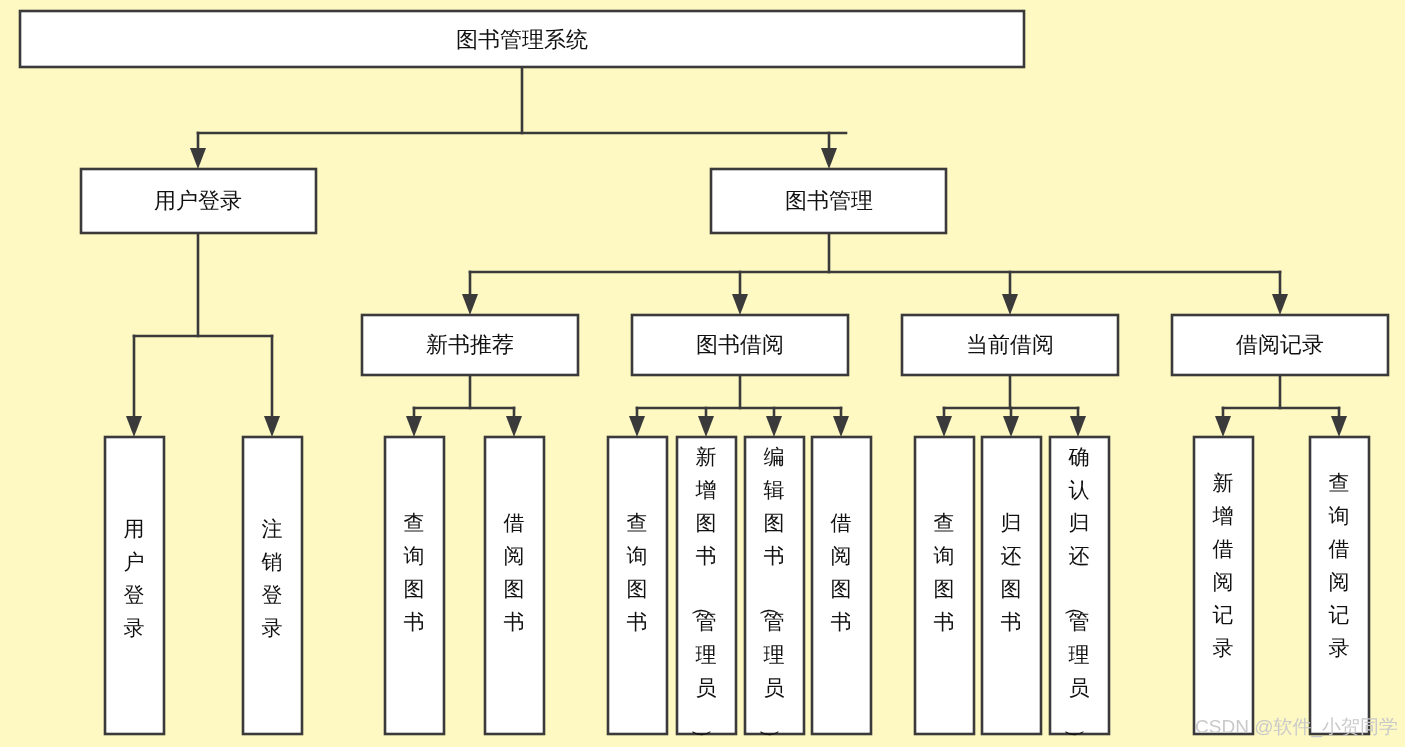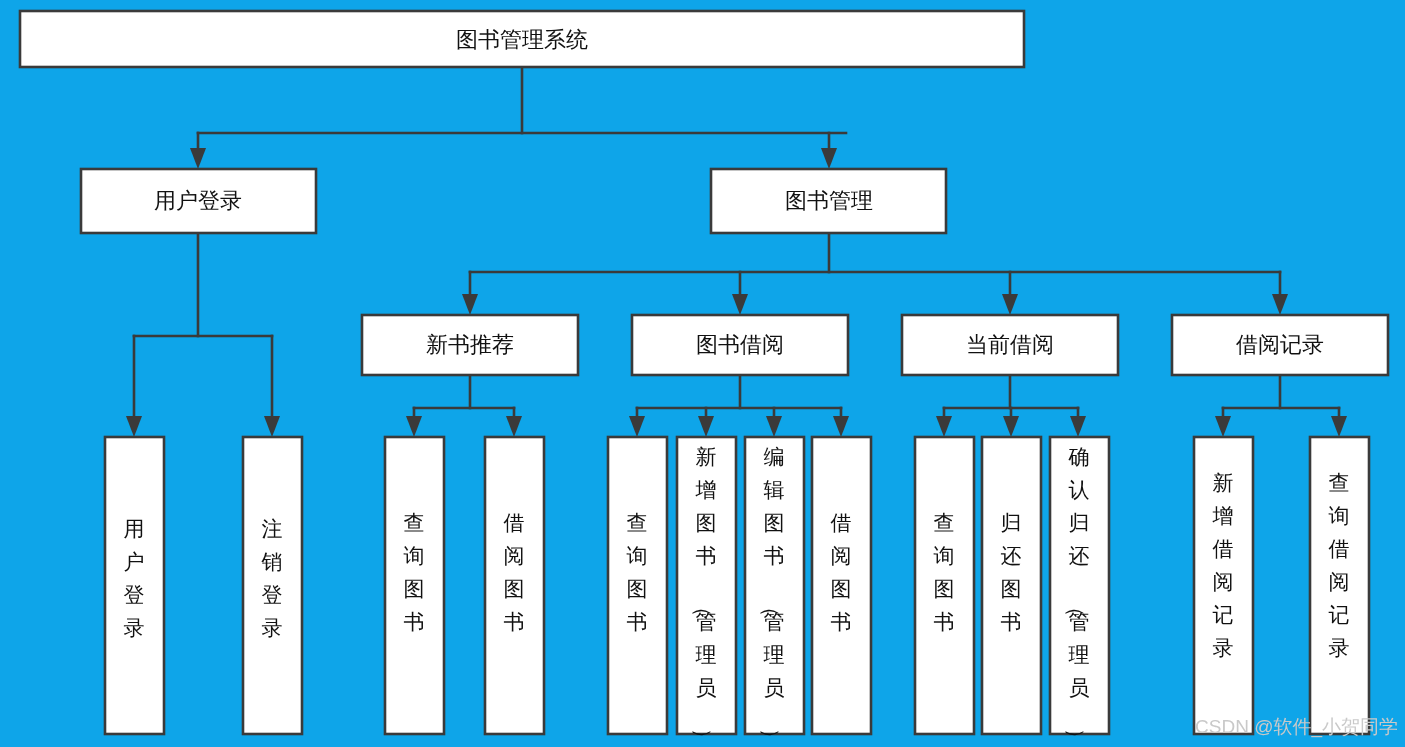--- a/index.html
+++ b/index.html
@@ -8,21 +8,21 @@
     padding: 0;
     background: #ffffff;
   }
   body {
     font-family: "Liberation Sans", "DejaVu Sans", sans-serif;
   }
   #diagram-root {
     position: relative;
     width: 1405px;
     height: 747px;
-    background: #0ea5e9;
+    background: #fef9c3;
     overflow: hidden;
   }
   svg.diagram-canvas {
     position: absolute;
     left: 0;
     top: 0;
     width: 1405px;
     height: 747px;
     display: block;
   }

